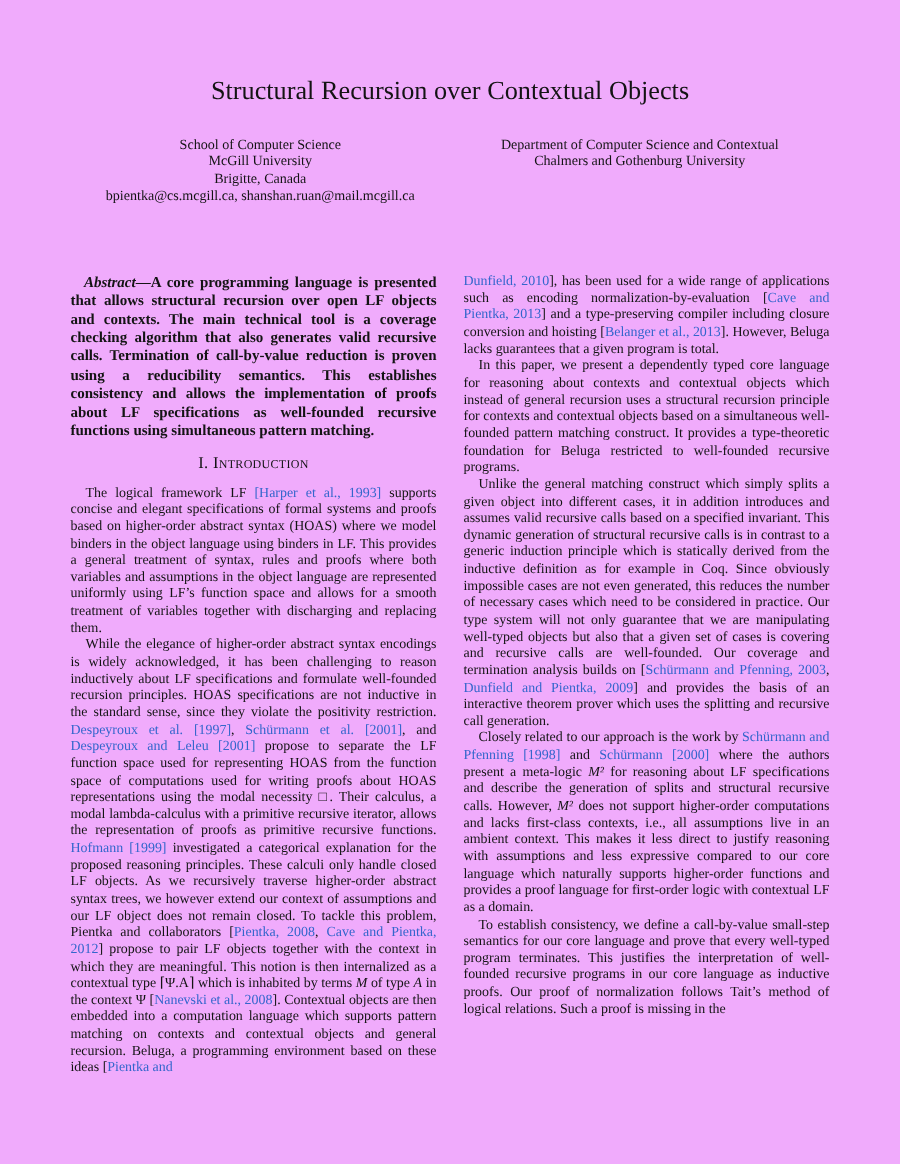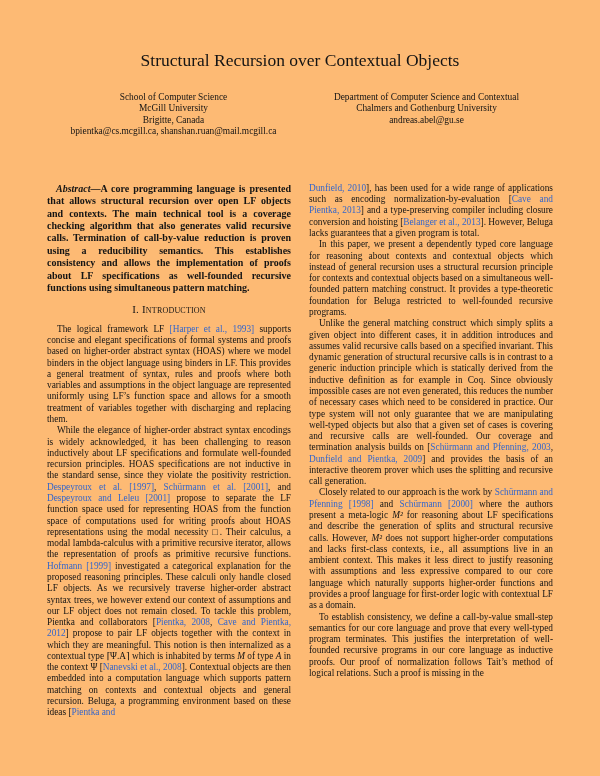--- a/index.html
+++ b/index.html
@@ -5,21 +5,21 @@
   * { margin: 0; padding: 0; box-sizing: border-box; }
   html, body { background: #ffffff; }
   body {
     width: 600px;
     font-family: "Liberation Serif", "DejaVu Serif", serif;
     color: #141414;
   }
   .page {
     width: 600px;
     height: 776px;
-    background: #fdba74;
+    background: #f0abfc;
     padding: 50px 47px 14px 47px;
     overflow: hidden;
   }
   .title {
     font-size: 17.5px;
     font-weight: 400;
     text-align: center;
     line-height: 1.2;
     margin-bottom: 21px;
   }
@@ -87,21 +87,20 @@
     <div class="authors">
       <div class="author-block">
         <div class="affil-line">School of Computer Science</div>
         <div class="affil-line">McGill University</div>
         <div class="affil-line">Brigitte, Canada</div>
         <div class="affil-line">bpientka@cs.mcgill.ca, shanshan.ruan@mail.mcgill.ca</div>
       </div>
       <div class="author-block">
         <div class="affil-line">Department of Computer Science and Contextual</div>
         <div class="affil-line">Chalmers and Gothenburg University</div>
-        <div class="affil-line">andreas.abel@gu.se</div>
       </div>
     </div>
   </header>
 
   <main class="columns">
     <section class="col">
       <p class="abstract"><span class="abstract-label">Abstract</span><span>—</span><span>A core programming language is presented that allows structural recursion over open LF objects and contexts. The main technical tool is a coverage checking algorithm that also generates valid recursive calls. Termination of call-by-value reduction is proven using a reducibility semantics. This establishes consistency and allows the implementation of proofs about LF specifications as well-founded recursive functions using simultaneous pattern matching.</span></p>
 
       <h2 class="section-heading"><span>I.</span> <span class="sc">Introduction</span></h2>
 

